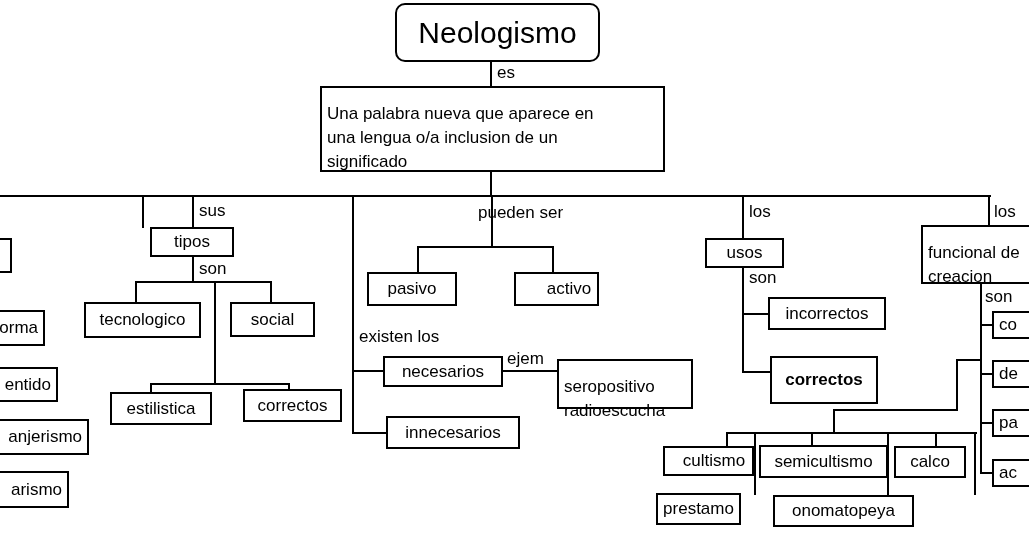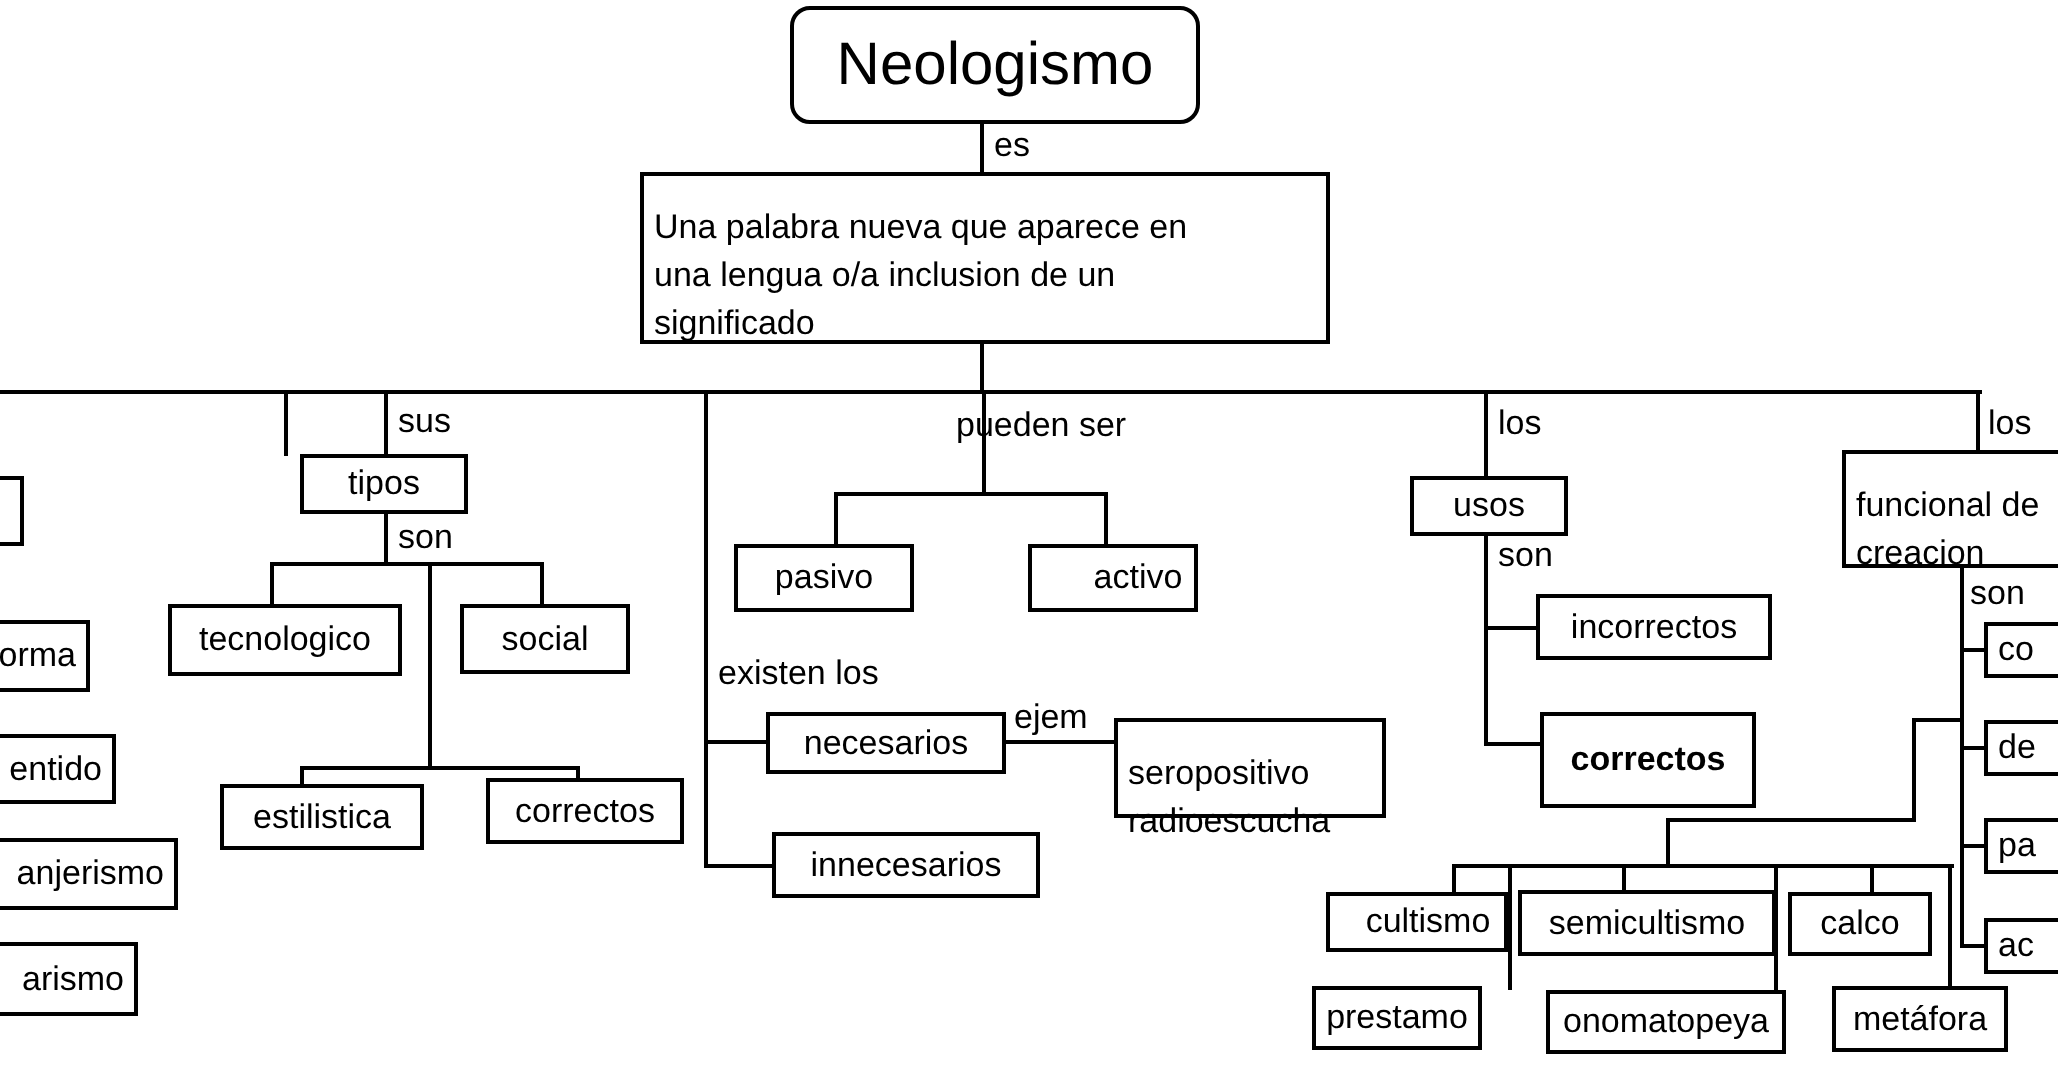--- a/index.html
+++ b/index.html
@@ -116,22 +116,21 @@
   <div class="v" style="left:754px;top:432px;height:63px;"></div>
   <div class="v" style="left:811px;top:432px;height:16px;"></div>
   <div class="v" style="left:887px;top:432px;height:65px;"></div>
   <div class="v" style="left:935px;top:432px;height:16px;"></div>
   <div class="v" style="left:974px;top:432px;height:63px;"></div>
 
   <div class="node" style="left:663px;top:446px;width:91px;height:30px;padding-left:11px;">cultismo</div>
   <div class="node" style="left:759px;top:445px;width:129px;height:33px;">semicultismo</div>
   <div class="node" style="left:894px;top:446px;width:72px;height:32px;">calco</div>
   <div class="node" style="left:656px;top:493px;width:85px;height:32px;">prestamo</div>
-  <div class="node" style="left:773px;top:495px;width:120px;height:32px;">onomatopeya</div>
-  <div class="node" style="left:916px;top:493px;width:88px;height:33px;">metáfora</div>
+  <div class="node" style="left:773px;top:495px;width:141px;height:32px;">onomatopeya</div>
 
   <div class="node clipL" style="left:-41px;top:238px;width:53px;height:35px;"></div>
   <div class="node clipL" style="left:-62px;top:310px;width:107px;height:36px;">orma</div>
   <div class="node clipL" style="left:-53px;top:367px;width:111px;height:35px;">entido</div>
   <div class="node clipL" style="left:-62px;top:419px;width:151px;height:36px;">anjerismo</div>
   <div class="node clipL" style="left:-54px;top:471px;width:123px;height:37px;">arismo</div>
 
 </div>
 
 </body></html>

